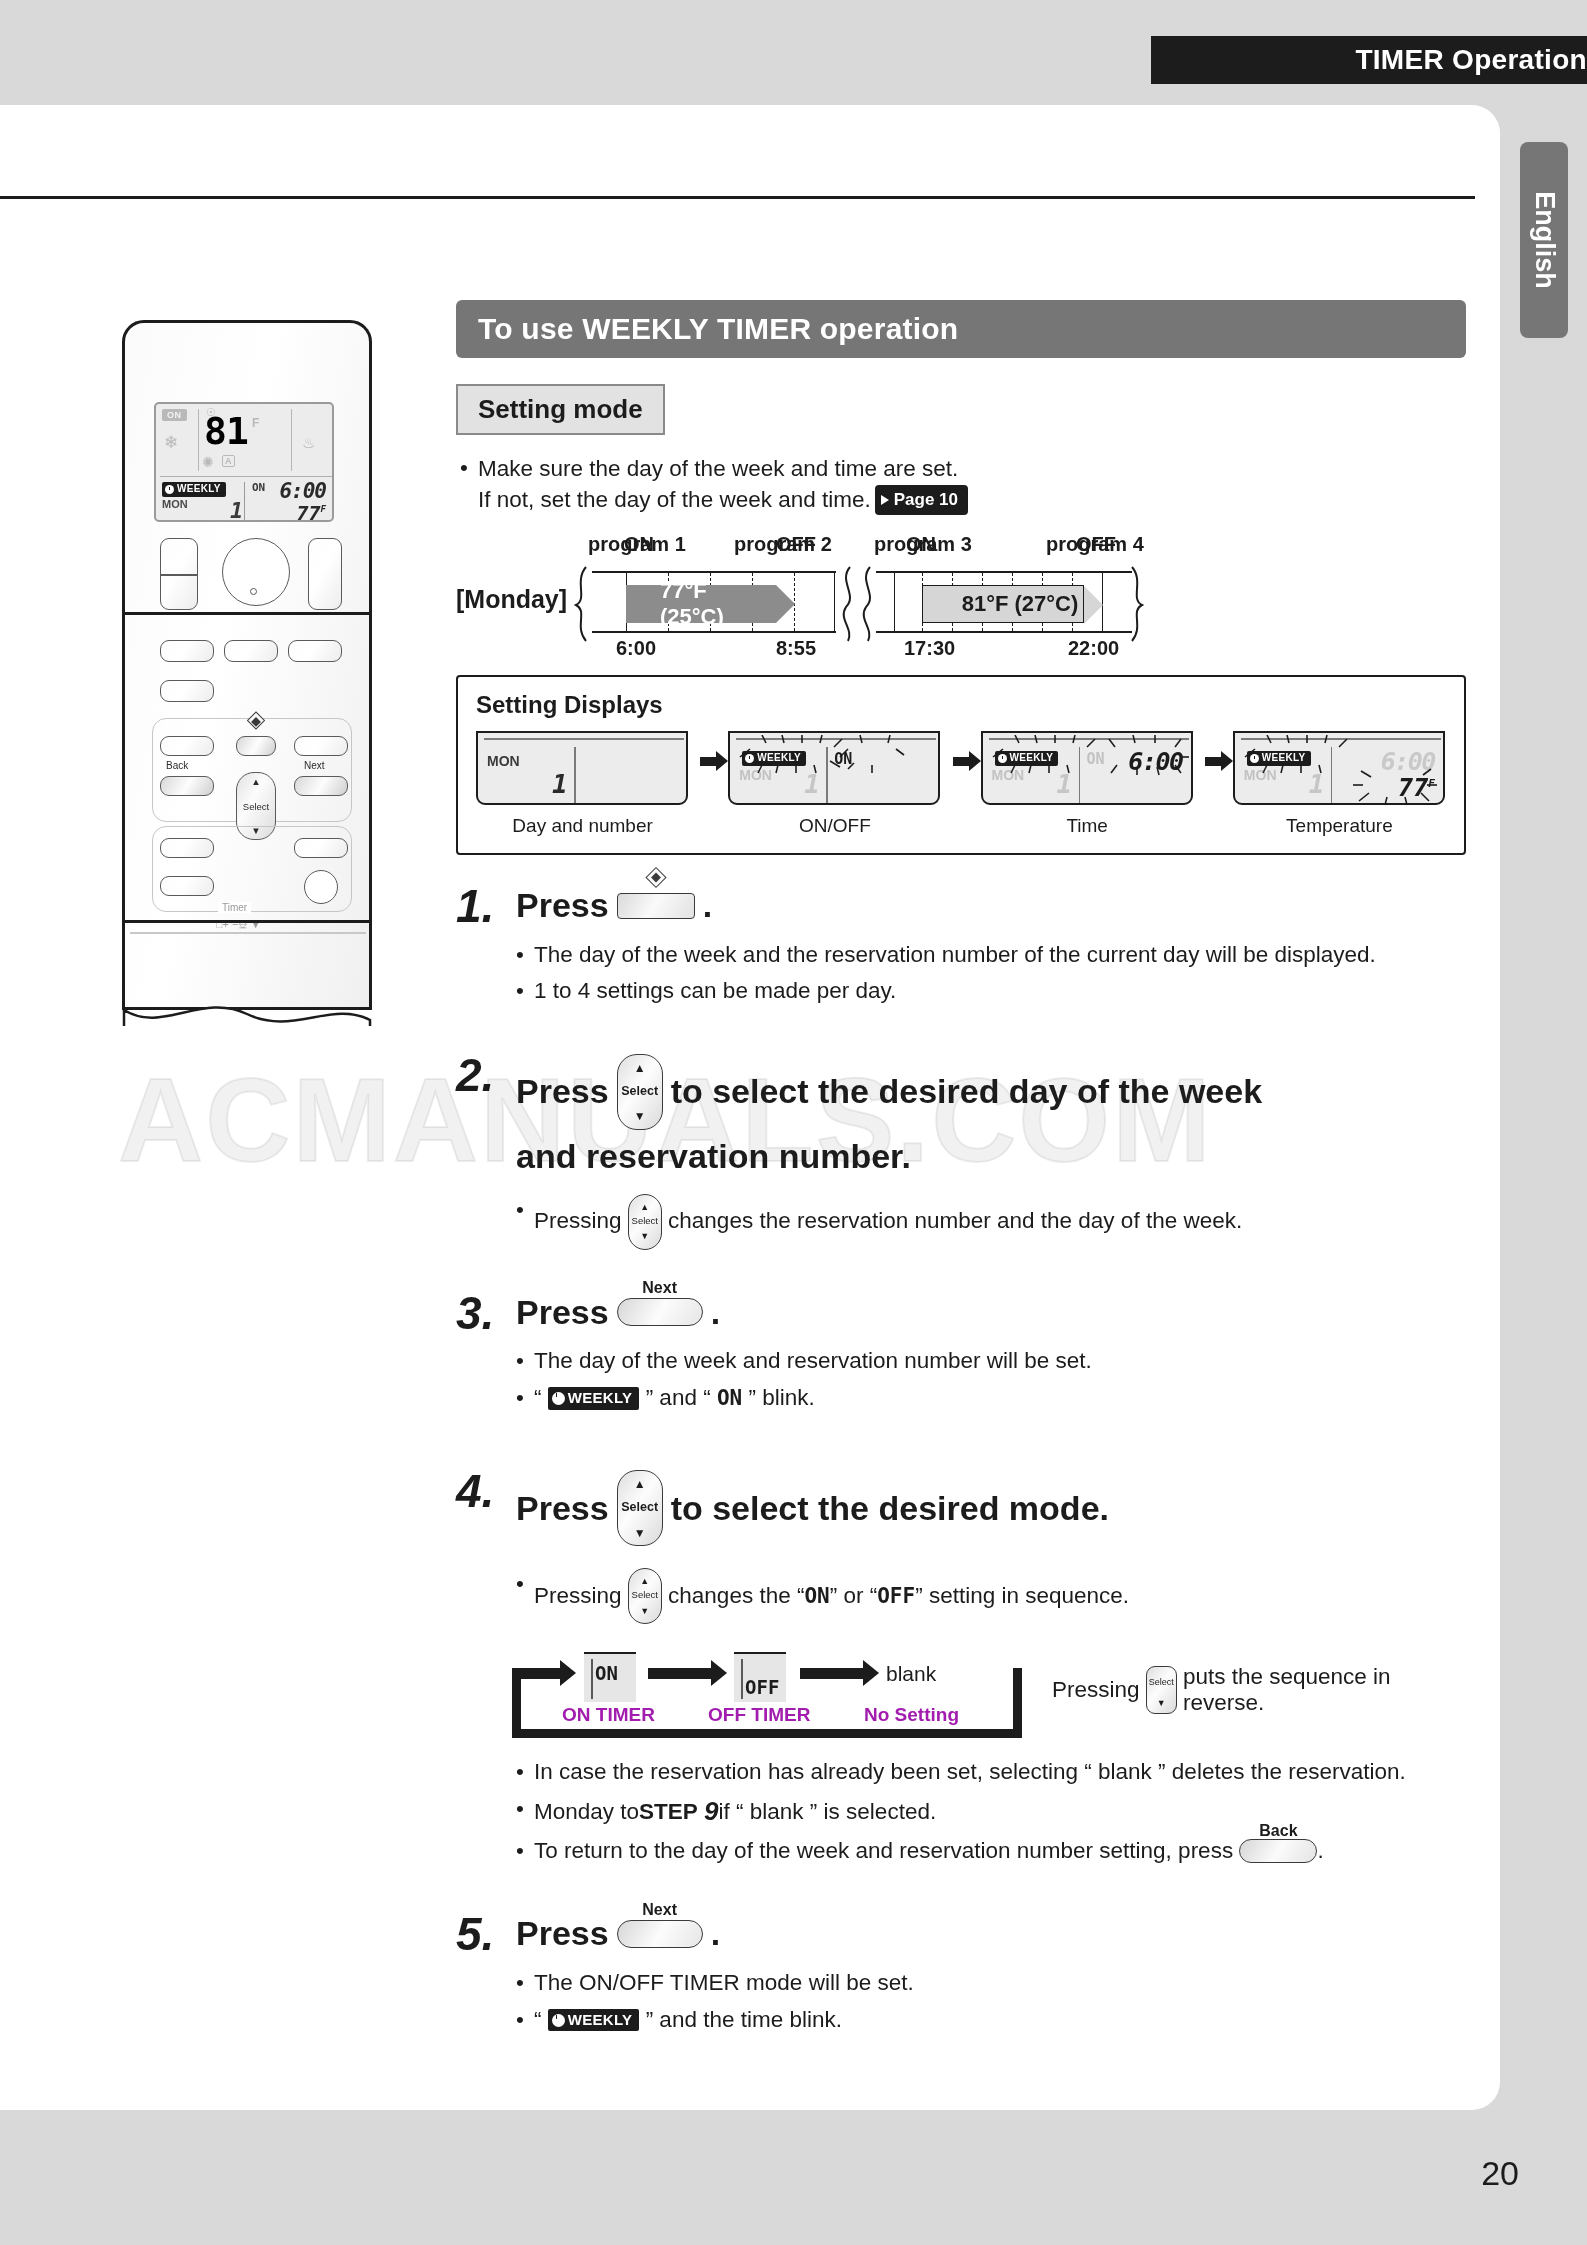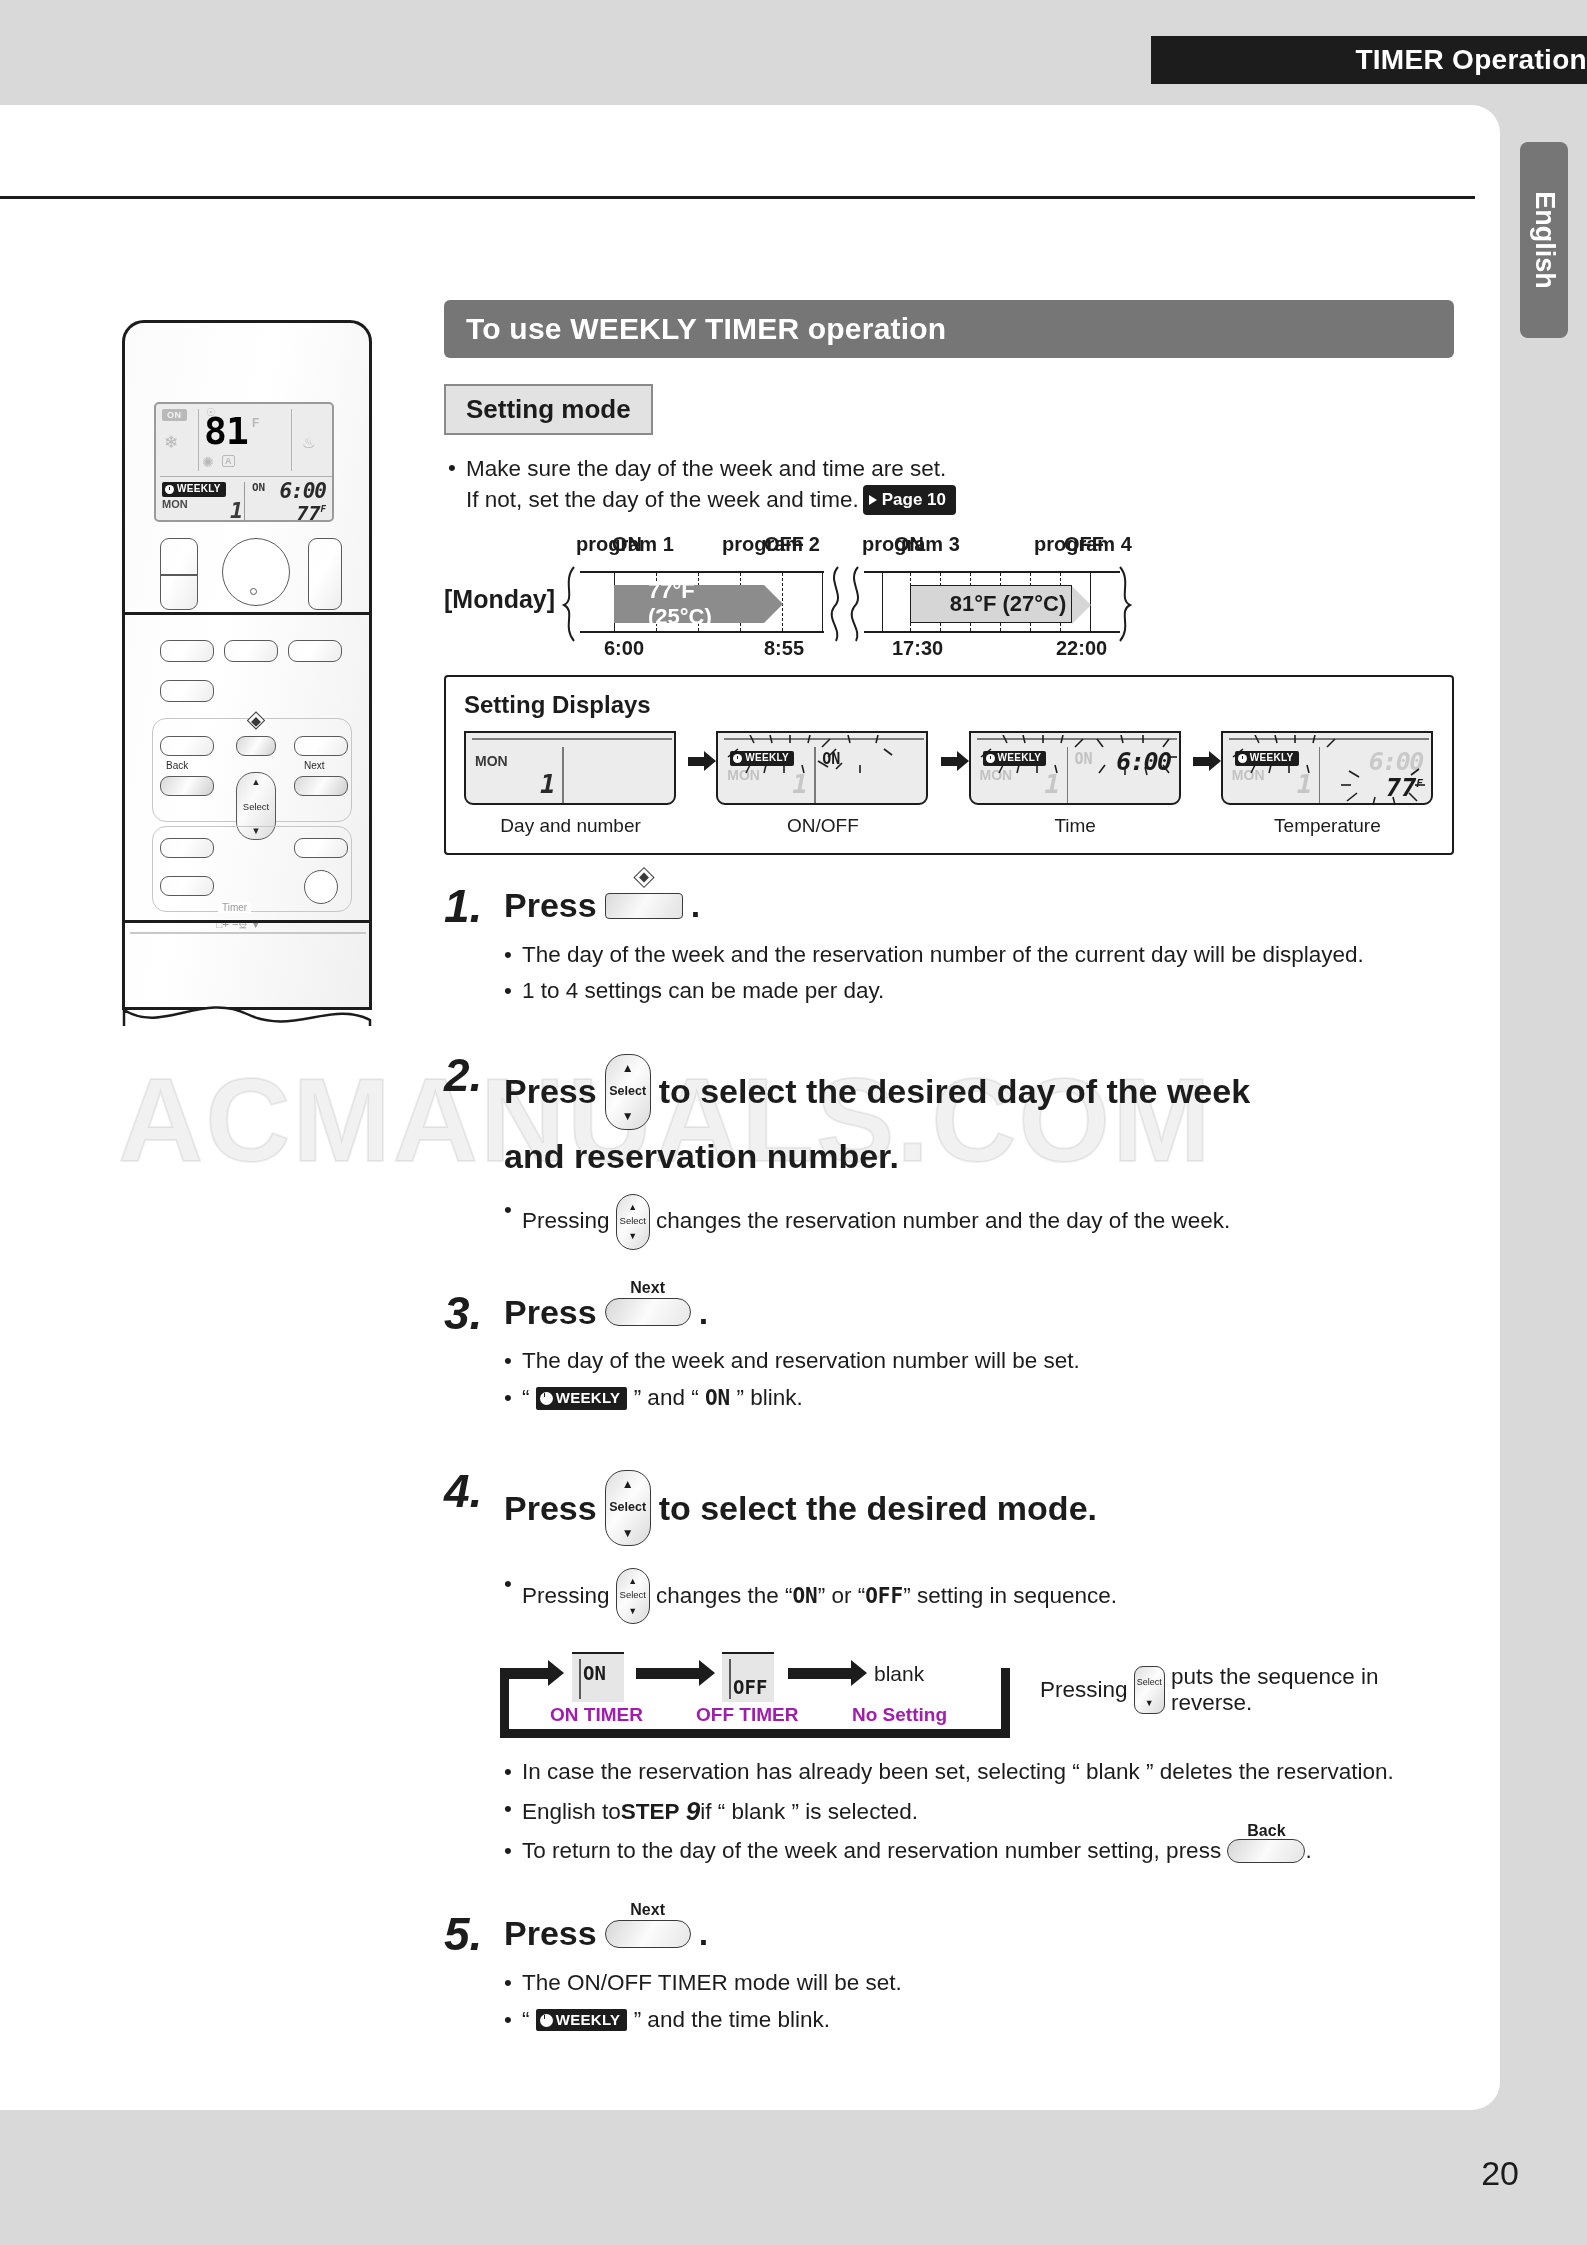--- a/index.html
+++ b/index.html
@@ -155,21 +155,21 @@
     position:absolute; border:1.6px solid #5a5a5a; border-radius:18px;
     background:linear-gradient(120deg,#e2e2e2 0%,#fcfcfc 40%,#dcdcdc 100%);
     display:flex; flex-direction:column; align-items:center; justify-content:space-between;
     padding:3px 0; font-size:9.5px; color:#2a2a2a;
   }
   .timer-word {
     position:absolute; font-size:10px; color:#9a9a9a; background:#fff; padding:0 4px;
   }
 
   
-  .content { position:absolute; left:444px; top:300px; width:1050px; }
+  .content { position:absolute; left:456px; top:300px; width:1050px; }
 
   .title-bar {
     background:#767676; color:#fff; font-size:30px; font-weight:bold;
     padding:12px 22px; border-radius:6px; width:1010px; letter-spacing:.2px;
   }
   .subtitle-box {
     display:inline-block; margin-top:26px;
     background:#e2e2e2; border:2px solid #8a8a8a;
     font-size:26px; font-weight:bold; color:#1c1c1c;
     padding:8px 20px;
@@ -825,21 +825,21 @@
             <span class="lb">Select</span>
             <span class="dn">▼</span>
           </span>
           <span>puts the sequence in reverse.</span>
         </div>
       </div>
 
       <div class="step-sub" style="margin-top:18px">
         <div class="bullet">In case the reservation has already been set, selecting “ blank ” deletes the reservation.</div>
         <div class="bullet">
-          <span>English to </span>
+          <span>Monday to </span>
           <b>STEP</b>&nbsp;
           <b style="font-style:italic;font-size:26px">9</b>
           <span> if “ blank ” is selected.</span>
         </div>
         <div class="bullet">
           <span>To return to the day of the week and reservation number setting, press</span>&nbsp;
           <span class="key-back">
             <span class="key-caption">Back</span>
           </span>
           <span>.</span>

